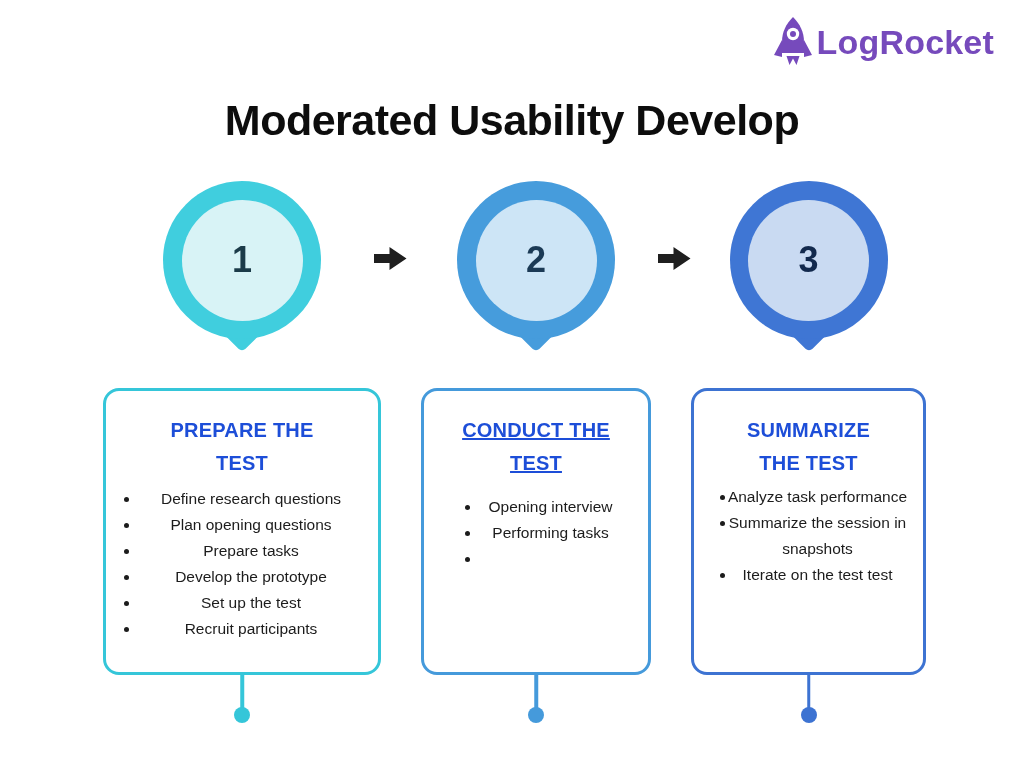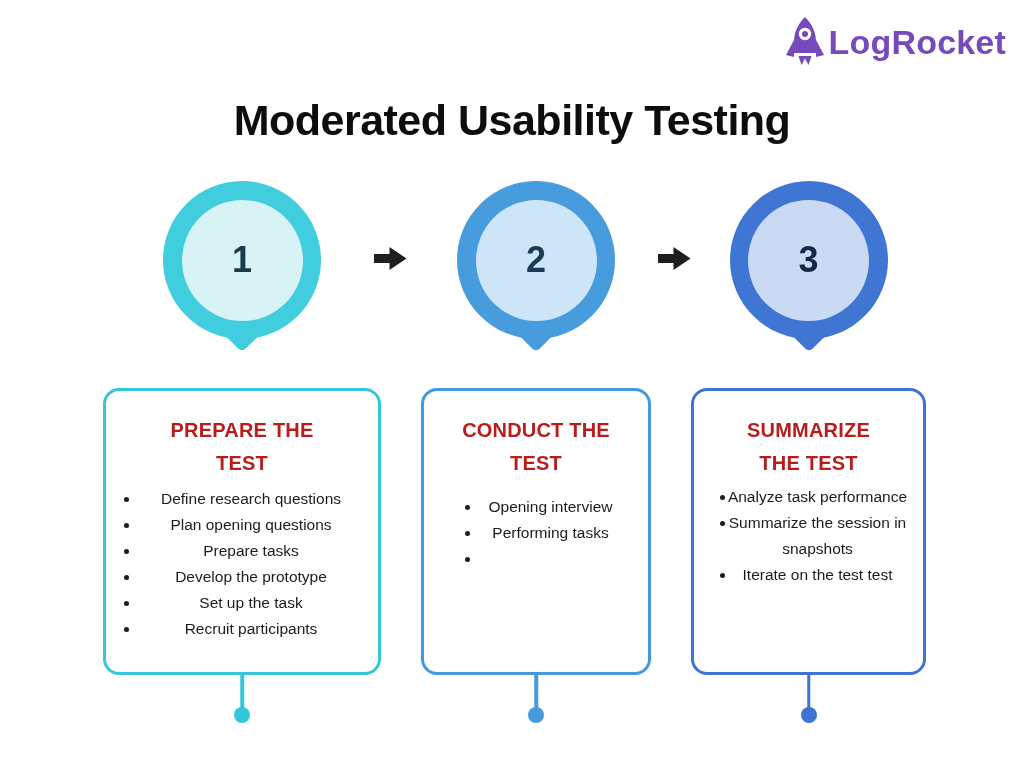--- a/index.html
+++ b/index.html
@@ -2,21 +2,21 @@
 <html><head>
 <meta charset="utf-8">
 <style>
   html,body { margin:0; padding:0; background:#fff; }
   .canvas {
     position:relative; width:1024px; height:768px; background:#ffffff;
     font-family:"Liberation Sans","DejaVu Sans",sans-serif; overflow:hidden;
   }
 
   
-  .logo { position:absolute; top:14px; right:18px; display:flex; align-items:center; gap:4px; color:#764ABC; }
+  .logo { position:absolute; top:14px; right:30px; display:flex; align-items:center; gap:4px; color:#764ABC; }
   .logo svg { display:block; }
   .logo-text { font-size:34px; font-weight:600; letter-spacing:0.2px; }
 
   
   .page-title {
     position:absolute; top:96px; left:0; width:100%; margin:0;
     text-align:center; font-size:43px; font-weight:800; letter-spacing:-0.5px; color:#0d0d0d;
   }
 
   
@@ -42,23 +42,23 @@
   .num { font-size:36px; font-weight:bold; color:var(--num); }
 
   
   .card {
     position:absolute; top:388px; left:0; right:0; height:287px; box-sizing:border-box;
     background:#fff; border:3px solid var(--border); border-radius:16px;
     padding-top:23px;
   }
   .card-title {
     margin:0 auto; max-width:185px; text-align:center;
-    font-size:20px; font-weight:bold; line-height:33px; letter-spacing:0.2px; color:#b91c1c;
-  }
-  .s1 .card-title { max-width:170px; }
+    font-size:20px; font-weight:bold; line-height:33px; letter-spacing:0.2px; color:#1d4ed8;
+  }
+  .s1 .card-title { max-width:170px;text-decoration:underline; }
   .s2 .card-title { max-width:152px; }
 
   .bullets { list-style:none; margin:6px 0 0 0; padding:0; }
   .s1 .bullets { margin-top:14px;margin-left:11px; }
   .s2 .bullets { margin-top:4px; }
   .bullets li { position:relative; padding:0 12px 0 30px; line-height:26px; }
   .li-text { display:block; text-align:center; font-size:15.5px; color:#1c1c1c; }
   .dot {
     position:absolute; left:18px; top:10.5px; width:5px; height:5px;
     border-radius:50%; background:#1c1c1c;
@@ -91,21 +91,21 @@
       <path d="M20 3 C27 10, 31 18, 31 28 L31 39 L9 39 L9 28 C9 18, 13 10, 20 3 Z"></path>
       <path d="M9 26 L1 41 L9 43 Z"></path>
       <path d="M31 26 L39 41 L31 43 Z"></path>
       <path d="M13.5 42 L16.5 51 L20 44.5 L23.5 51 L26.5 42 Z"></path>
       <circle cx="20" cy="20" r="6.2" fill="#ffffff"></circle>
       <circle cx="20" cy="20" r="3" fill="currentColor"></circle>
     </svg>
     <span class="logo-text">LogRocket</span>
   </div>
 
-  <h1 class="page-title" style="color: rgb(13, 13, 13);">Moderated Usability Testing</h1>
+  <h1 class="page-title" style="color: rgb(13, 13, 13);">Moderated Usability Develop</h1>
 
   <div class="step s0" style="--ring: #40CEDE; --inner: #D8F3F6; --num: #1B3B49; --border: #35C6D9;">
     <div class="badge">
       <div class="tail"></div>
       <div class="ring">
         <div class="inner">
           <span class="num">1</span>
         </div>
       </div>
     </div>
@@ -123,21 +123,21 @@
           <li>
             <span class="dot"></span>
             <span class="li-text">Prepare tasks</span>
           </li>
           <li>
             <span class="dot"></span>
             <span class="li-text">Develop the prototype</span>
           </li>
           <li>
             <span class="dot"></span>
-            <span class="li-text">Set up the task</span>
+            <span class="li-text">Set up the test</span>
           </li>
           <li>
             <span class="dot"></span>
             <span class="li-text">Recruit participants</span>
           </li>
         </ul>
     </div>
     <div class="connector-line"></div>
     <div class="connector-dot"></div>
   </div>

